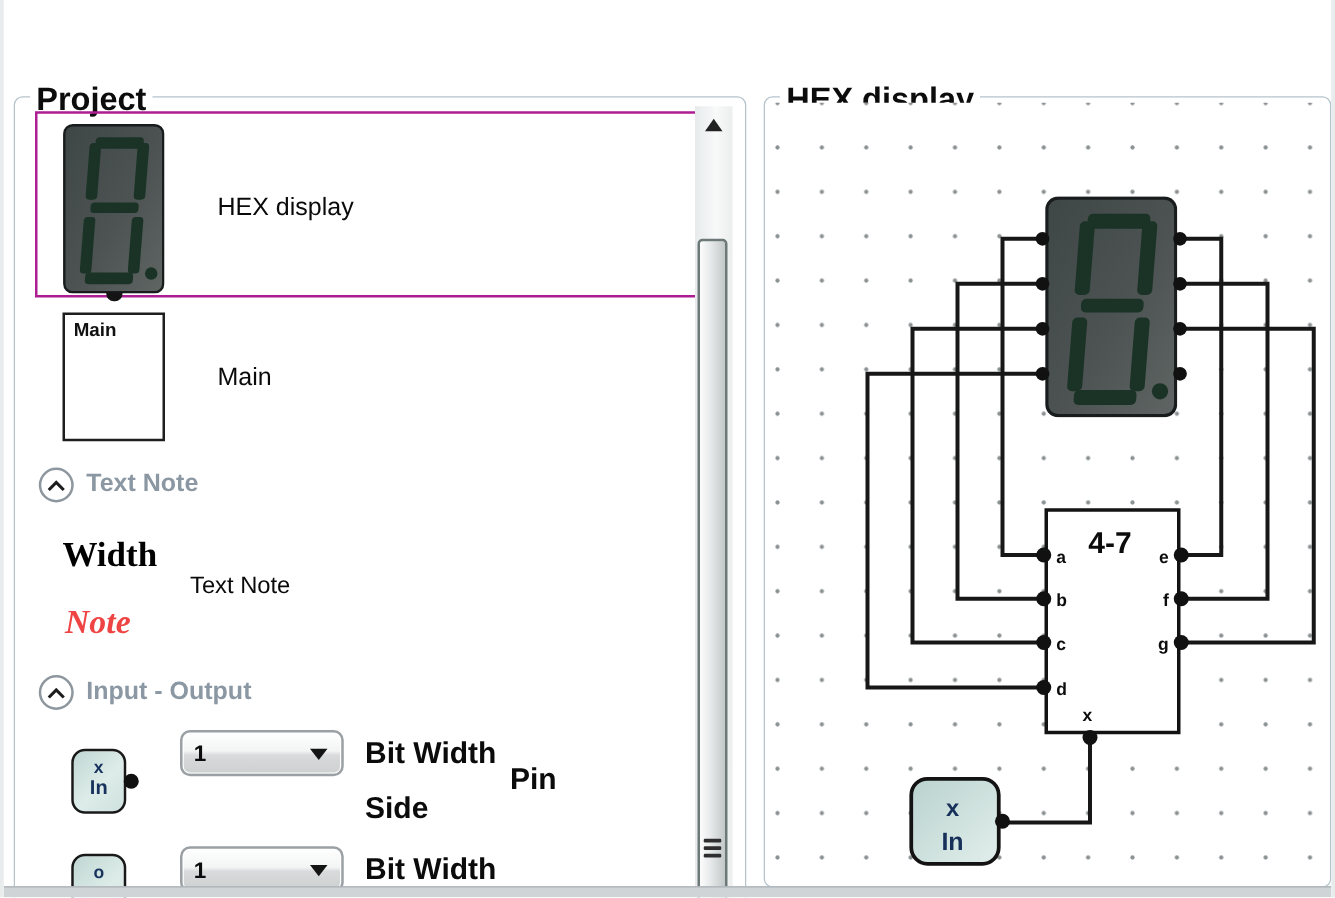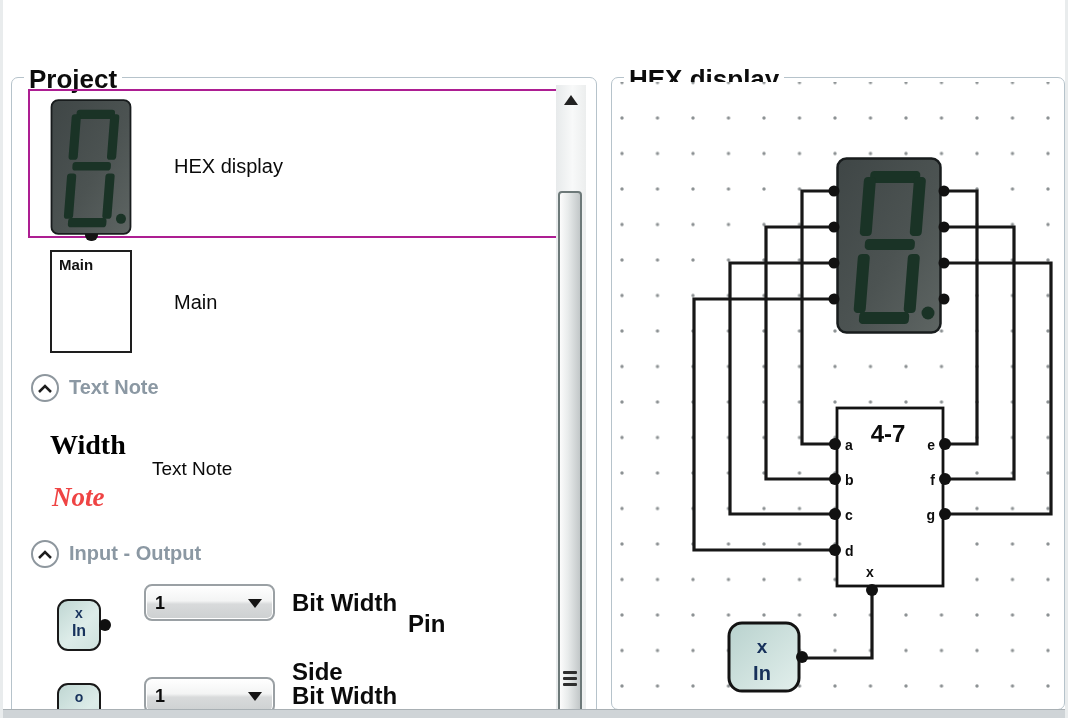--- a/index.html
+++ b/index.html
@@ -46,21 +46,21 @@
   .pb-b{display:block;font-weight:700;font-size:16px;color:#17325c;line-height:20px;}
   .pin-dot-l{position:absolute;left:87px;top:541px;width:12px;height:12px;border-radius:50%;background:#101010;}
   
   .dd{position:absolute;width:131px;height:37px;border:2px solid #9aa0a4;border-radius:8px;box-sizing:border-box;
       background:linear-gradient(#ffffff,#f3f4f4 45%,#d8dadb 55%,#cdd0d1);box-shadow:inset 0 0 0 1px #fff;}
   .dd1{left:132px;top:506px;}.dd2{left:132px;top:550px;}.dd3{left:132px;top:599px;}
   .dd-val{position:absolute;left:9px;top:3px;font-weight:700;font-size:18px;line-height:28px;color:#0c0c0c;}
   .dd-arrow{position:absolute;right:11px;top:13px;width:0;height:0;border-left:7px solid transparent;
             border-right:7px solid transparent;border-top:9px solid #141414;}
   .ctl-lbl{position:absolute;font-weight:700;font-size:24px;color:#0b0b0b;white-space:nowrap;}
-  .bw1{left:280px;top:511px;}.sd{left:280px;top:555px;margin-top:25px;}.pinlbl{left:396px;top:532px;}.bw2{left:280px;top:604px;}
+  .bw1{left:280px;top:511px;}.sd{left:280px;top:555px;}.pinlbl{left:396px;top:532px;}.bw2{left:280px;top:604px;}
   
   .sbar{position:absolute;left:544px;top:7px;width:30px;bottom:0;background:linear-gradient(90deg,#e7eaeb,#f8f9f9 55%,#eceeee);}
   .sb-up{position:absolute;left:0;top:0;width:30px;height:30px;}
   .sb-up-tri{position:absolute;left:8px;top:10px;width:0;height:0;border-left:7px solid transparent;
              border-right:7px solid transparent;border-bottom:10px solid #222;}
   .sb-thumb{position:absolute;left:2px;top:106px;width:24px;bottom:2px;border:2px solid #6d7979;border-radius:4px;box-sizing:border-box;
             background:linear-gradient(90deg,#fcfcfc,#e8ebeb 40%,#c2c7c8);}
   .sb-grip{position:absolute;left:3px;top:478px;width:14px;}
   .sb-grip div{height:3px;background:#2e2e2e;margin-bottom:3px;border-radius:1px;}
   

